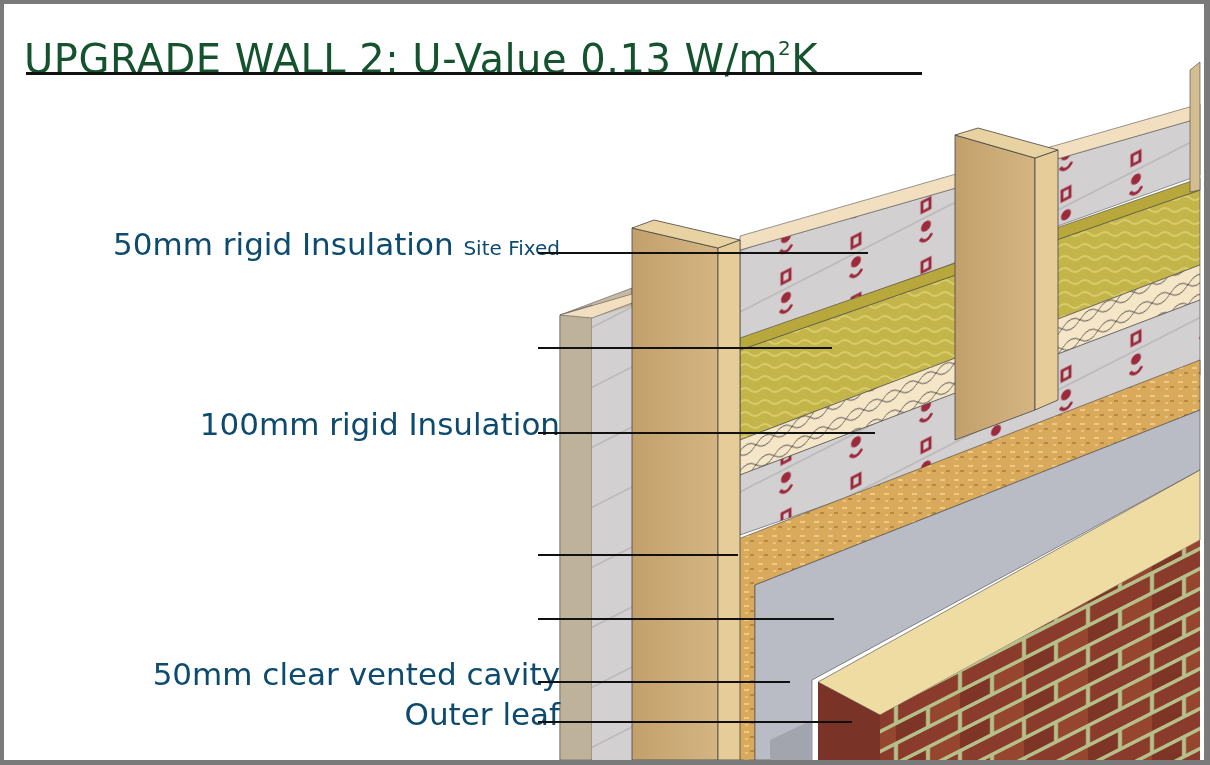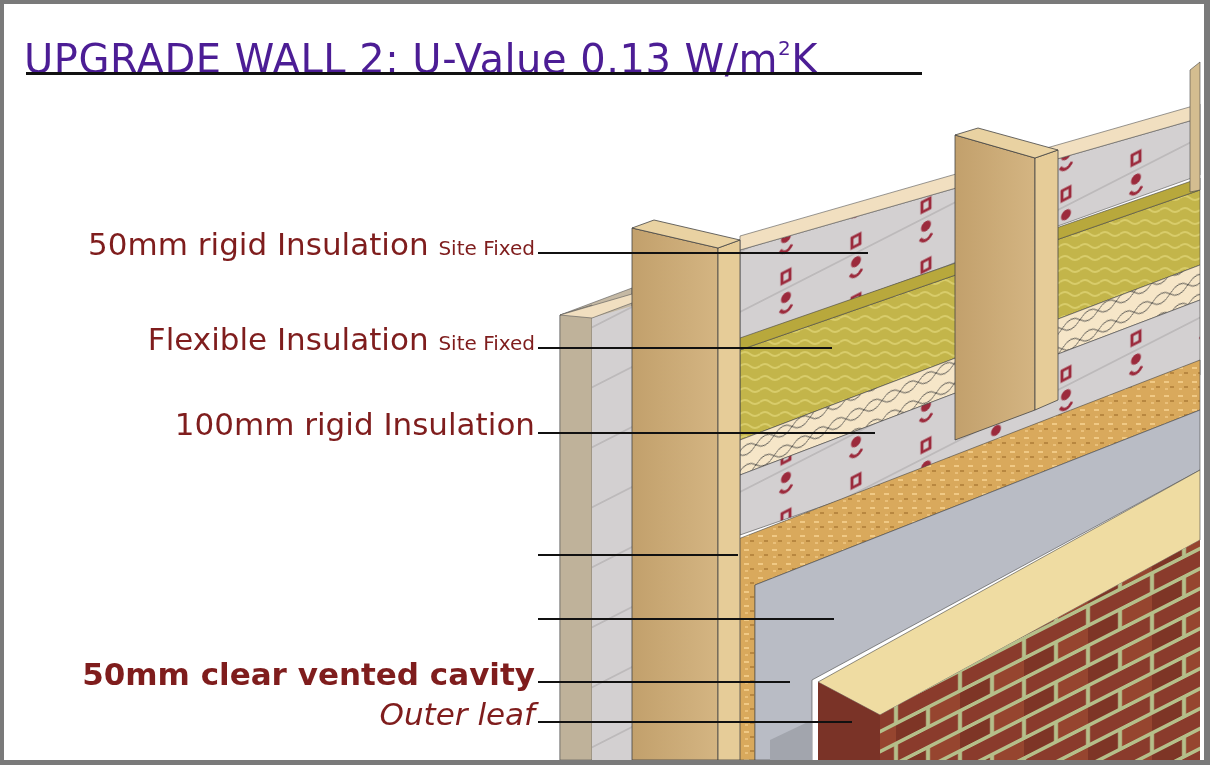--- a/index.html
+++ b/index.html
@@ -1,22 +1,22 @@
 <!DOCTYPE html>
 <html><head>
 <meta charset="utf-8">
 <style>
   html, body { margin: 0; padding: 0; }
   body { width: 1210px; height: 765px; position: relative; overflow: hidden; background: #7a7a7a; font-family: "DejaVu Sans", "Liberation Sans", sans-serif; }
   .frame { position: absolute; left: 4px; top: 4px; width: 1200px; height: 756px; background: #ffffff; overflow: hidden; }
-  .title { position: absolute; left: 20px; top: 22px; font-size: 40px; color: #4c1d95; letter-spacing: 0.5px; white-space: nowrap; line-height: 44px; }
+  .title { position: absolute; left: 20px; top: 22px; font-size: 40px; color: #14532d; letter-spacing: 0.5px; white-space: nowrap; line-height: 44px; }
   .title-underline { position: absolute; left: 22px; top: 68px; width: 896px; height: 3px; background: #111; }
   .title sup { font-size: 20px; vertical-align: 18px; }
   .illustration { position: absolute; left: 0; top: 0; width: 1210px; height: 765px; }
-  .label { position: absolute; right: 669px; white-space: nowrap; color: #7f1d1d; font-size: 31px; line-height: 36px; }
+  .label { position: absolute; right: 644px; white-space: nowrap; color: #0c4a6e; font-size: 31px; line-height: 36px; }
   .label .small { font-size: 20px; }
   .leader { position: absolute; height: 2px; background: #111; }
 </style>
 </head>
 <body>
 
 <div class="frame">
 
   <svg class="illustration" viewBox="4 4 1200 756" preserveAspectRatio="none" style="left:0;top:0;width:1200px;height:756px;">
     <defs>
@@ -93,37 +93,34 @@
   <div class="title">
     <span>UPGRADE WALL 2:  U-Value 0.13 W/m</span><sup>2</sup><span>K</span>
   </div>
   <div class="title-underline"></div>
 
   <div class="label" style="top:222px;">
     <span>50mm rigid Insulation</span> <span class="small">Site Fixed</span>
   </div>
   <div class="leader" style="left:534px; top:248px; width:330px;"></div>
 
-  <div class="label" style="top:317px;">
-    <span>Flexible Insulation</span> <span class="small">Site Fixed</span>
-  </div>
   <div class="leader" style="left:534px; top:343px; width:294px;"></div>
 
   <div class="label" style="top:402px;">
     <span>100mm rigid Insulation</span>
   </div>
   <div class="leader" style="left:534px; top:428px; width:337px;"></div>
 
   <div class="leader" style="left:534px; top:550px; width:200px;"></div>
 
   <div class="leader" style="left:534px; top:614px; width:296px;"></div>
 
-  <div class="label" style="top:652px;font-weight:bold;">
+  <div class="label" style="top:652px;">
     <span>50mm clear vented cavity</span>
   </div>
   <div class="leader" style="left:534px; top:677px; width:252px;"></div>
 
-  <div class="label" style="top:692px;font-style:italic;">
+  <div class="label" style="top:692px;">
     <span>Outer leaf</span>
   </div>
   <div class="leader" style="left:534px; top:717px; width:314px;"></div>
 
 </div>
 
 </body></html>

